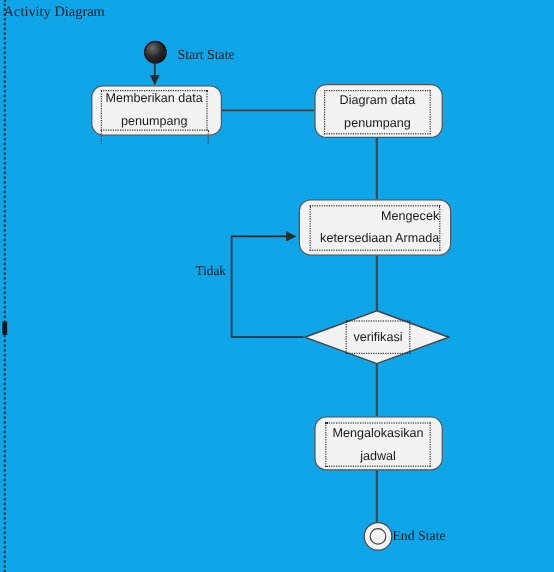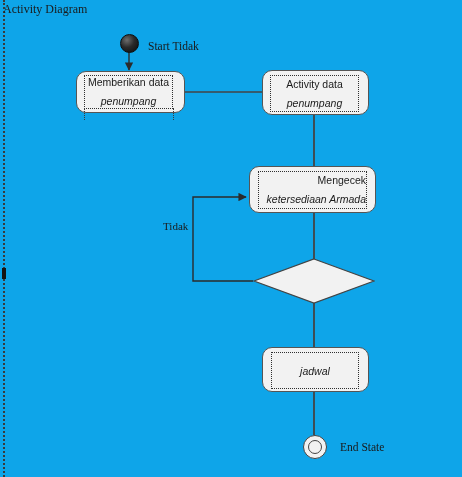--- a/index.html
+++ b/index.html
@@ -59,21 +59,21 @@
     flex-direction: column;
     align-items: center;
     justify-content: center;
     font-family: "Liberation Sans", sans-serif;
     font-size: 10.5px;
     color: #1a1a1a;
     line-height: 17px;
     text-align: center;
     white-space: nowrap;
   }
-  .act-label .ln2 { margin-top: 2px; font-style: italic; }
+  .act-label .ln2 { margin-top: 2px; }
   
   .guide {
     position: absolute;
     width: 0px;
     border-left: 1.5px dotted #3a3a3a;
   }
   
   .diamond-wrap {
     position: absolute;
   }
@@ -160,54 +160,58 @@
     <path d="M 314 213 L 314 259" stroke="#444444" stroke-width="1.8" fill="none"></path>
 
     <path d="M 253 281 L 193 281 L 193 197 L 246 197" stroke="#2b2b2b" stroke-width="1.4" fill="none" marker-end="url(#arrow)"></path>
 
     <path d="M 314 303 L 314 347" stroke="#444444" stroke-width="1.8" fill="none"></path>
 
     <path d="M 314 392 L 314 435" stroke="#444444" stroke-width="1.8" fill="none"></path>
   </svg>
 
   <div class="start-node" style="left:120px; top:34px; width:19px; height:19px;"></div>
-  <div class="node-label" style="left:148px; top:40px;">Start Tidak</div>
+  <div class="node-label" style="left:148px; top:40px;">Start State</div>
 
   <div class="activity" style="left:76px; top:71px; width:109px; height:42px;"></div>
   <div class="act-label" style="left:84px; top:75px; width:89px; height:34px;">
     <span class="ln1">Memberikan data</span>
     <span class="ln2">penumpang</span>
   </div>
   <div class="guide" style="left:84px; top:108px; height:12px;"></div>
   <div class="guide" style="left:173px; top:108px; height:12px;"></div>
 
   <div class="activity" style="left:262px; top:70px; width:107px; height:45px;"></div>
   <div class="act-label" style="left:270px; top:75px; width:89px; height:37px;">
-    <span class="ln1">Activity data</span>
+    <span class="ln1">Diagram data</span>
     <span class="ln2">penumpang</span>
   </div>
 
   <div class="activity" style="left:249px; top:166px; width:127px; height:47px;"></div>
   <div class="act-label" style="left:258px; top:171px; width:109px; height:38px;align-items:flex-end;">
     <span class="ln1">Mengecek</span>
     <span class="ln2">ketersediaan Armada</span>
   </div>
 
   <div class="diamond-wrap" style="left:253px; top:258px;">
     <svg width="122" height="46" viewBox="0 0 122 46" xmlns="http://www.w3.org/2000/svg">
       <polygon points="61,1 121,23 61,45 1,23" fill="#f2f2f2" stroke="#444444" stroke-width="1.2"></polygon>
     </svg>
   </div>
+  <div class="decision-label" style="left:288px; top:267px; width:54px; height:28px;">
+    <span>verifikasi</span>
+  </div>
 
   <div class="edge-label" style="left:163px; top:220px;">Tidak</div>
   <div class="edge-label" style="left:330px; top:316px;margin-top:41px;">Ya</div>
 
   <div class="activity" style="left:262px; top:347px; width:107px; height:45px;"></div>
   <div class="act-label" style="left:271px; top:352px; width:88px; height:37px;">
+    <span class="ln1">Mengalokasikan</span>
     <span class="ln2">jadwal</span>
   </div>
 
   <div class="end-node" style="left:303px; top:435px; width:24px; height:24px;">
     <div class="end-node-inner" style="left:4px; top:4px; width:14px; height:14px;"></div>
   </div>
-  <div class="node-label" style="left:340px; top:441px;">End State</div>
+  <div class="node-label" style="left:327px; top:441px;">End State</div>
 
 </div>
 
 </body></html>

